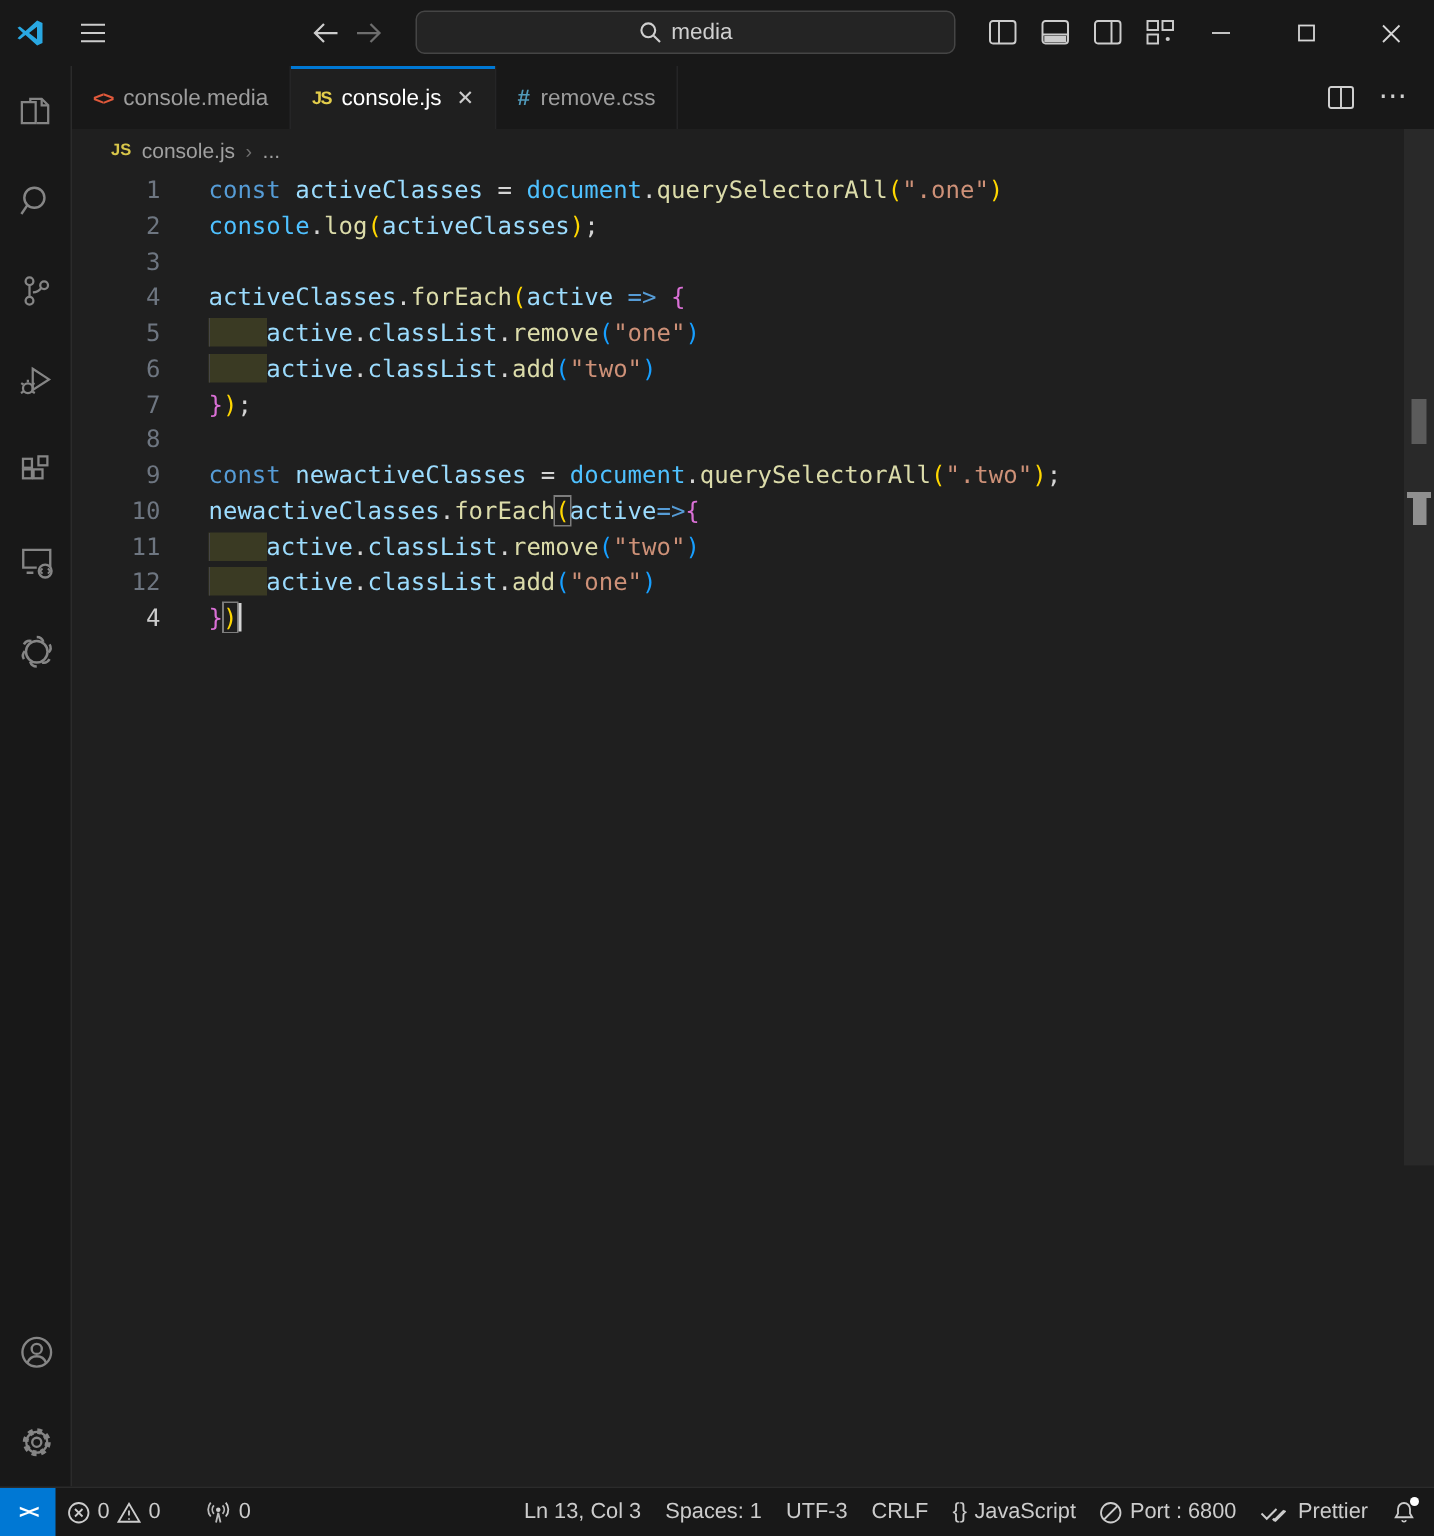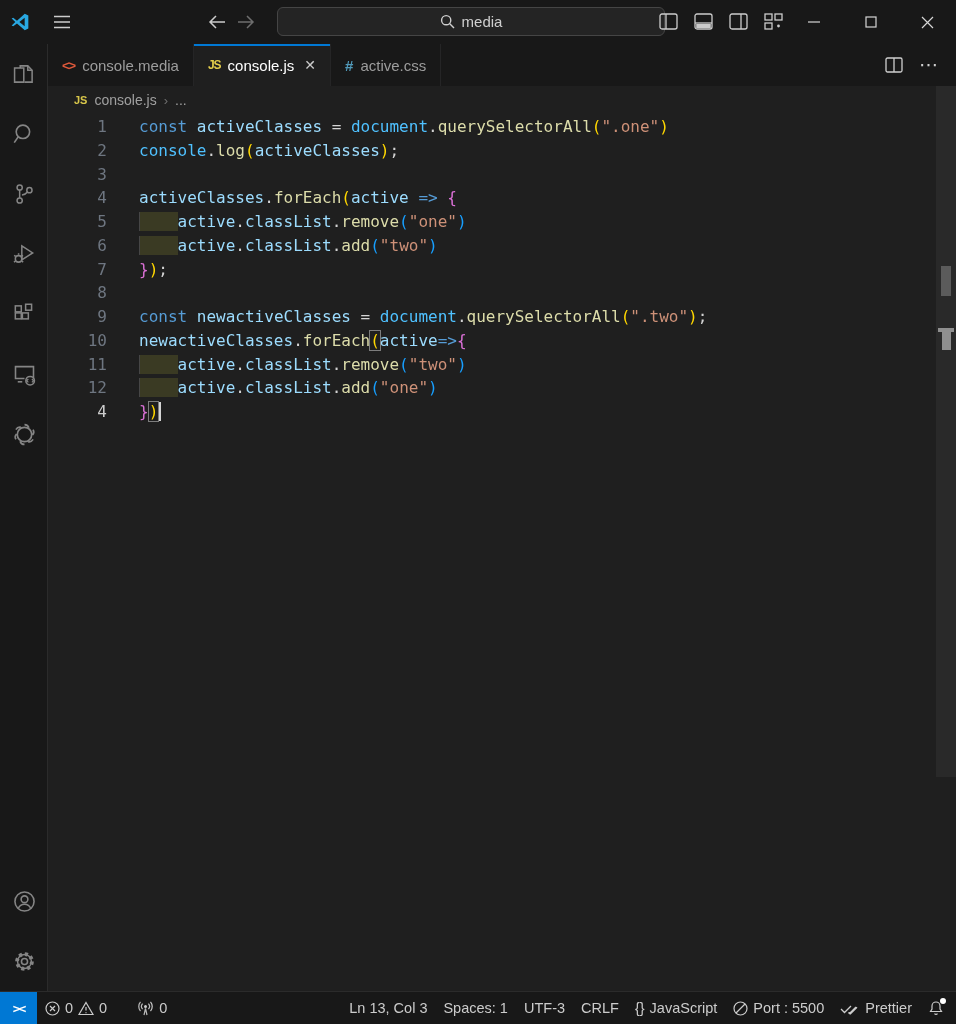--- a/index.html
+++ b/index.html
@@ -13,21 +13,21 @@
   svg { display:block; }
 
   
   .titlebar { position:relative; height:44px; background:#181818; display:flex; align-items:center; }
   .tb-logo { position:absolute; left:9px; top:11px; }
   .tb-menu { position:absolute; left:51px; top:11px; width:22px; height:22px; display:flex; align-items:center; justify-content:center; }
   .nav-arrow { position:absolute; top:10px; width:24px; height:24px; display:flex; align-items:center; justify-content:center; }
   .nav-back { left:205px; }
   .nav-fwd  { left:234px; }
   .searchbox {
-    position:absolute; left:277px; top:7px; width:388px; height:29px;
+    position:absolute; left:277px; top:7px; width:360px; height:29px;
     background:#242424; border:1px solid #454545; border-radius:6px;
     display:flex; align-items:center; justify-content:center; gap:7px;
     color:#cfcfcf; font-size:15px;
   }
   .layout-group { position:absolute; right:172px; top:10px; display:flex; gap:13px; }
   .layout-group .licon { width:22px; height:22px; display:flex; align-items:center; justify-content:center; }
   .win-controls { position:absolute; right:0; top:0; height:44px; display:flex; }
   .win-btn { width:57px; height:44px; display:flex; align-items:center; justify-content:center; color:#d6d6d6; }
 
   
@@ -253,21 +253,21 @@
         <span class="ticon html">&lt;&gt;</span>
         <span>console.media</span>
       </div>
       <div class="tab active">
         <span class="ticon js">JS</span>
         <span>console.js</span>
         <span class="tab-close">✕</span>
       </div>
       <div class="tab">
         <span class="ticon css">#</span>
-        <span>active.css</span>
+        <span>remove.css</span>
       </div>
       <div class="tabbar-rest">
         <span>
           <svg width="18" height="16" viewBox="0 0 18 16" fill="none" stroke="#cfcfcf" stroke-width="1.3">
             <rect x="1" y="1" width="16" height="14" rx="1.5"></rect>
               <path d="M9 1v14"></path>
           </svg>
         </span>
         <span style="font-size:19px;color:#cfcfcf;line-height:10px;">⋯</span>
       </div>
@@ -347,21 +347,21 @@
     <span>{}</span>
     <span>JavaScript</span>
   </div>
   <div class="sb-item">
     <span class="sb-icon">
       <svg width="15" height="15" viewBox="0 0 15 15" fill="none" stroke="#cccccc" stroke-width="1.2">
         <circle cx="7.5" cy="7.5" r="6.5"></circle>
           <path d="M3 12 12 3"></path>
       </svg>
     </span>
-    <span>Port : 5500</span>
+    <span>Port : 6800</span>
   </div>
   <div class="sb-item">
     <span class="sb-icon">
       <svg width="20" height="13" viewBox="0 0 20 13" fill="none" stroke="#cccccc" stroke-width="1.3">
         <path d="M1 7l3.5 3.5L11 4M8.5 10.5 9.5 11.5 16 5" transform="translate(0 0)"></path>
           <path d="M12 2 18.5 2" opacity="0"></path>
         <path d="M13 4.5 19 -1" opacity="0"></path>
         <path d="M9 10.4 10.4 11.8 17 5.2"></path>
       </svg>
     </span>

